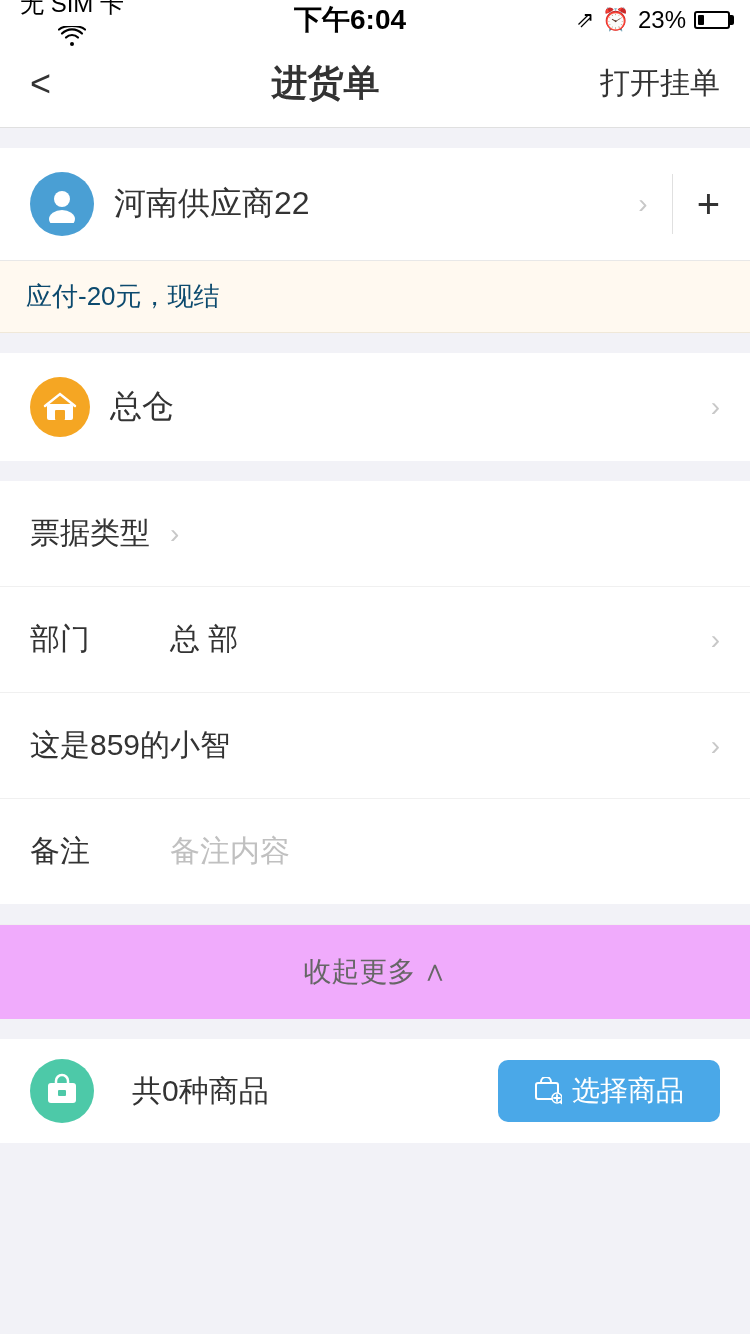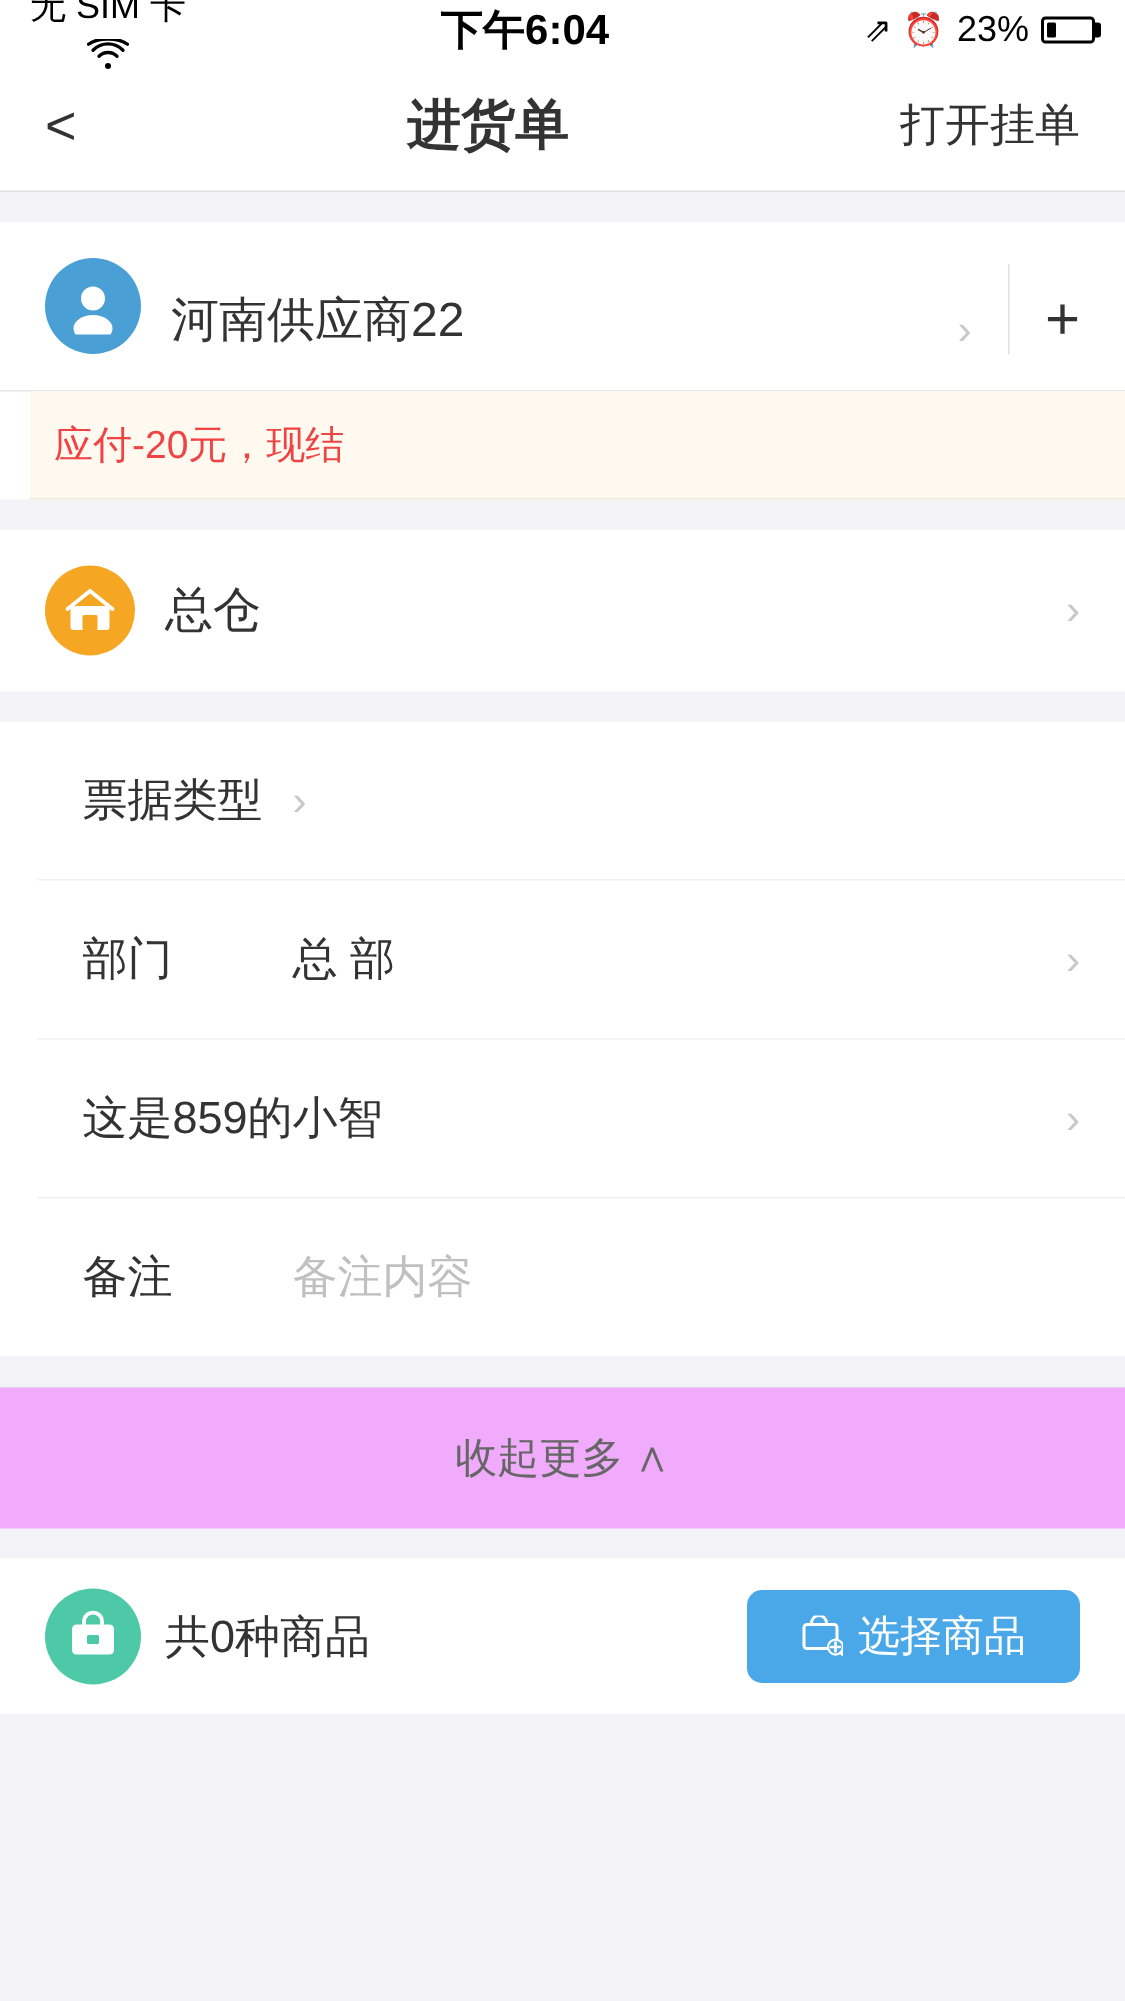--- a/index.html
+++ b/index.html
@@ -94,21 +94,21 @@
     
     .card {
       background: #fff;
       margin-bottom: 0;
     }
 
     
     .supplier-row {
       background: #fff;
       display: flex;
-      align-items: flex-end;
+      align-items: center;
       padding: 24px 30px;
       border-bottom: 1px solid #e8e8e8;
     }
     .supplier-avatar {
       width: 64px;
       height: 64px;
       border-radius: 50%;
       background: #4a9fd4;
       display: flex;
       align-items: center;
@@ -134,25 +134,24 @@
     }
     .add-btn {
       font-size: 40px;
       color: #333;
       font-weight: 300;
     }
 
     
     .notice-banner {
       background: #fff9f0;
-      padding: 18px 16px;
+      padding: 18px 26px;
       font-size: 26px;
-      color: #ef4444;
+      color: #0c4a6e;
       border-bottom: 1px solid #f0e8d8;
-      margin-left: 20px;
     }
 
     
     .warehouse-row {
       background: #fff;
       display: flex;
       align-items: center;
       padding: 24px 30px;
       margin-top: 20px;
     }
@@ -178,21 +177,20 @@
     .form-section {
       background: #fff;
       margin-top: 20px;
     }
     .form-row {
       display: flex;
       align-items: center;
       padding: 32px 30px;
       border-bottom: 1px solid #f0f0f0;
       min-height: 90px;
-      margin-left: 25px;
     }
     .form-row:last-child { border-bottom: none; }
     .form-label {
       font-size: 30px;
       color: #333;
       width: 140px;
       flex-shrink: 0;
     }
     .form-value {
       flex: 1;
@@ -216,20 +214,21 @@
       color: #666;
     }
 
     
     .bottom-bar {
       background: #fff;
       display: flex;
       align-items: center;
       padding: 20px 30px;
       margin-top: 20px;
+      gap: 22px;
     }
     .product-count-icon {
       width: 64px;
       height: 64px;
       border-radius: 50%;
       background: #4dc9a8;
       display: flex;
       align-items: center;
       justify-content: center;
       margin-right: 16px;

